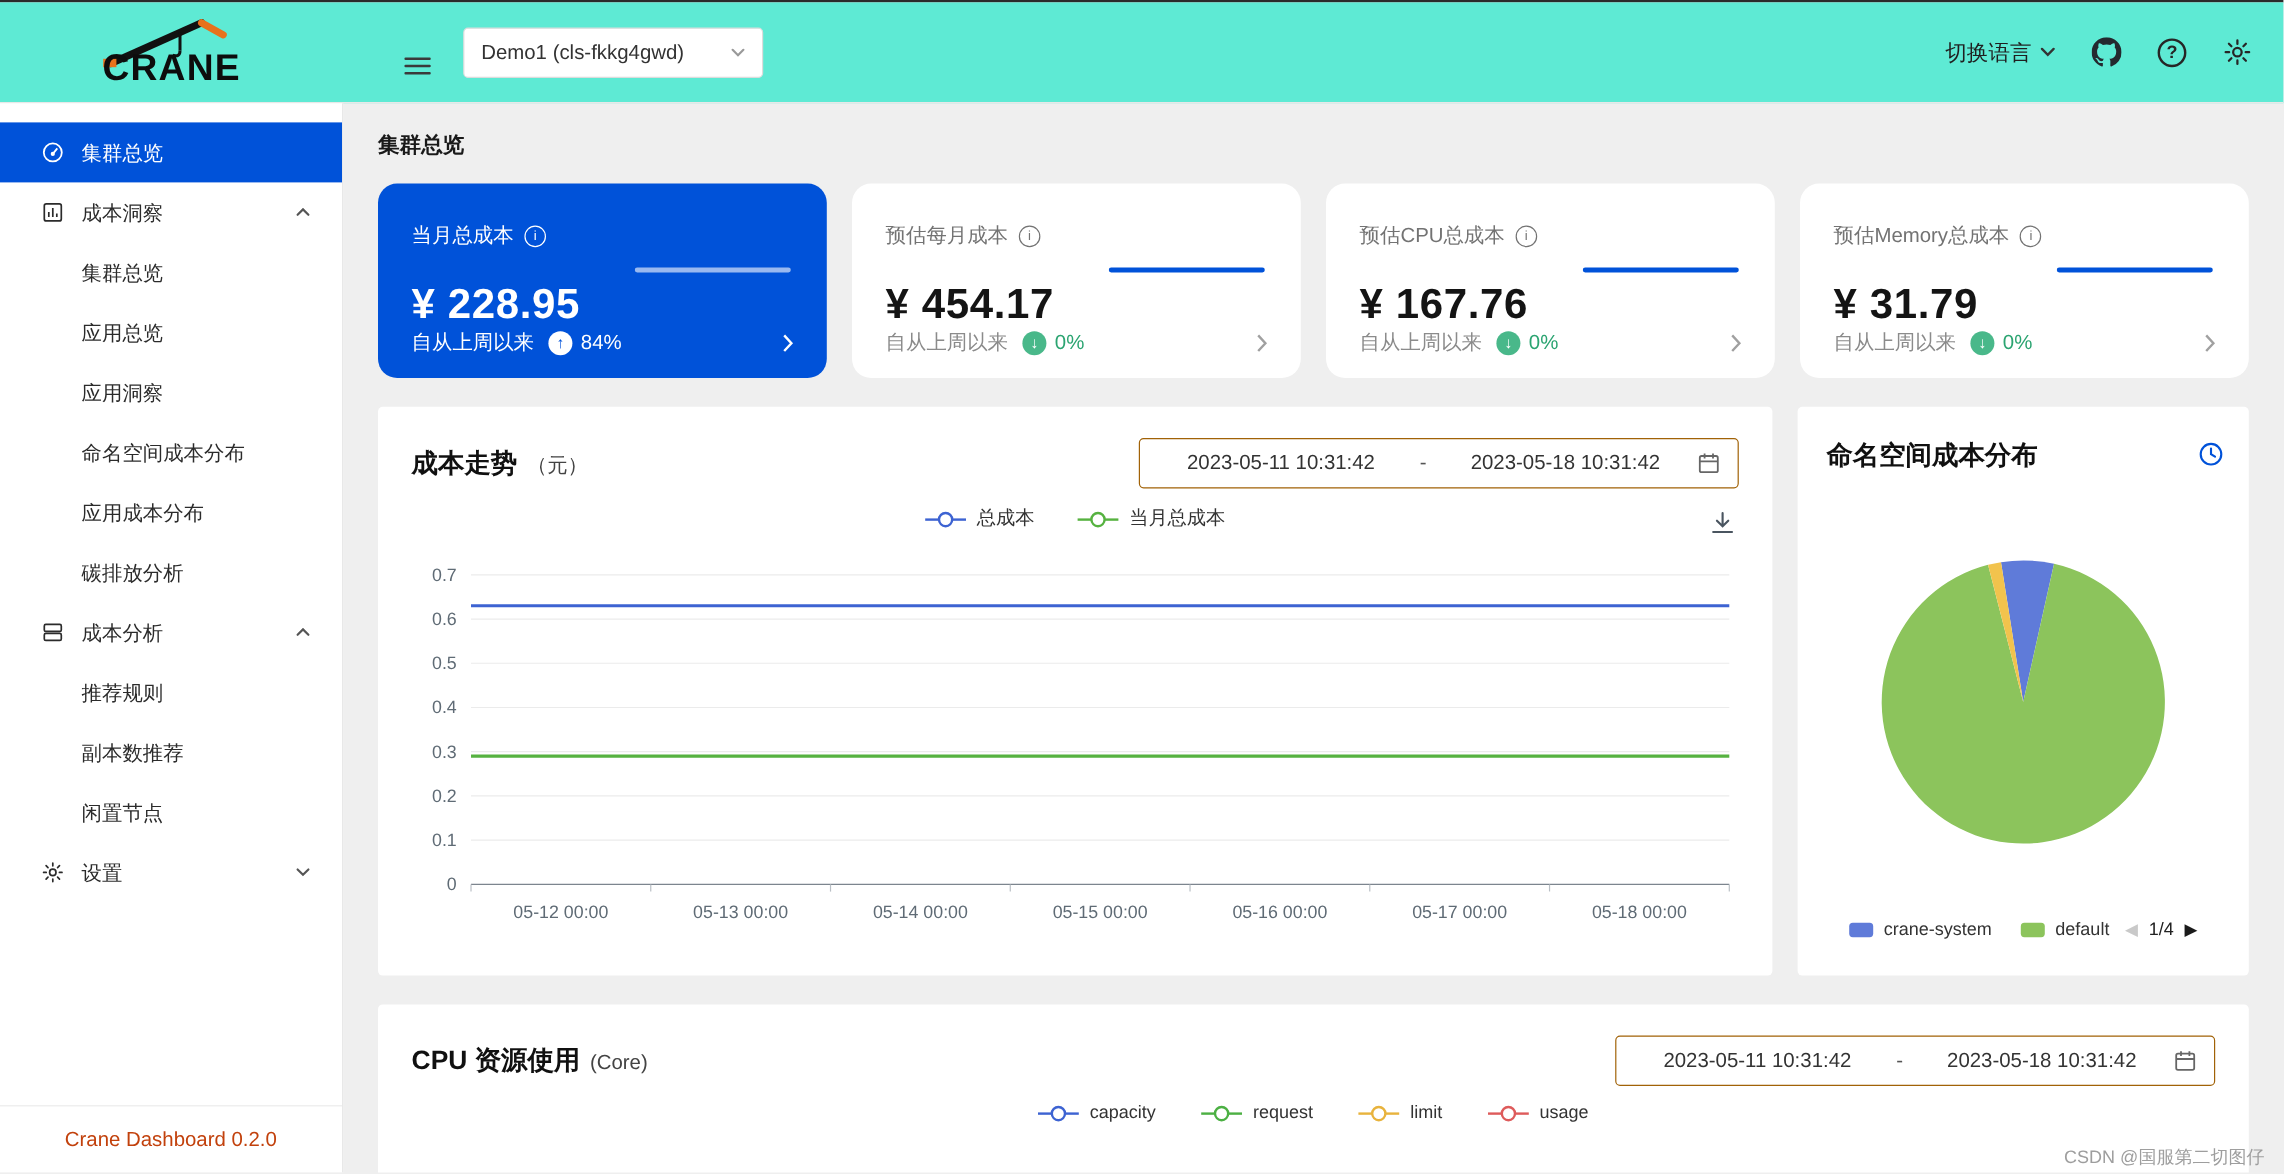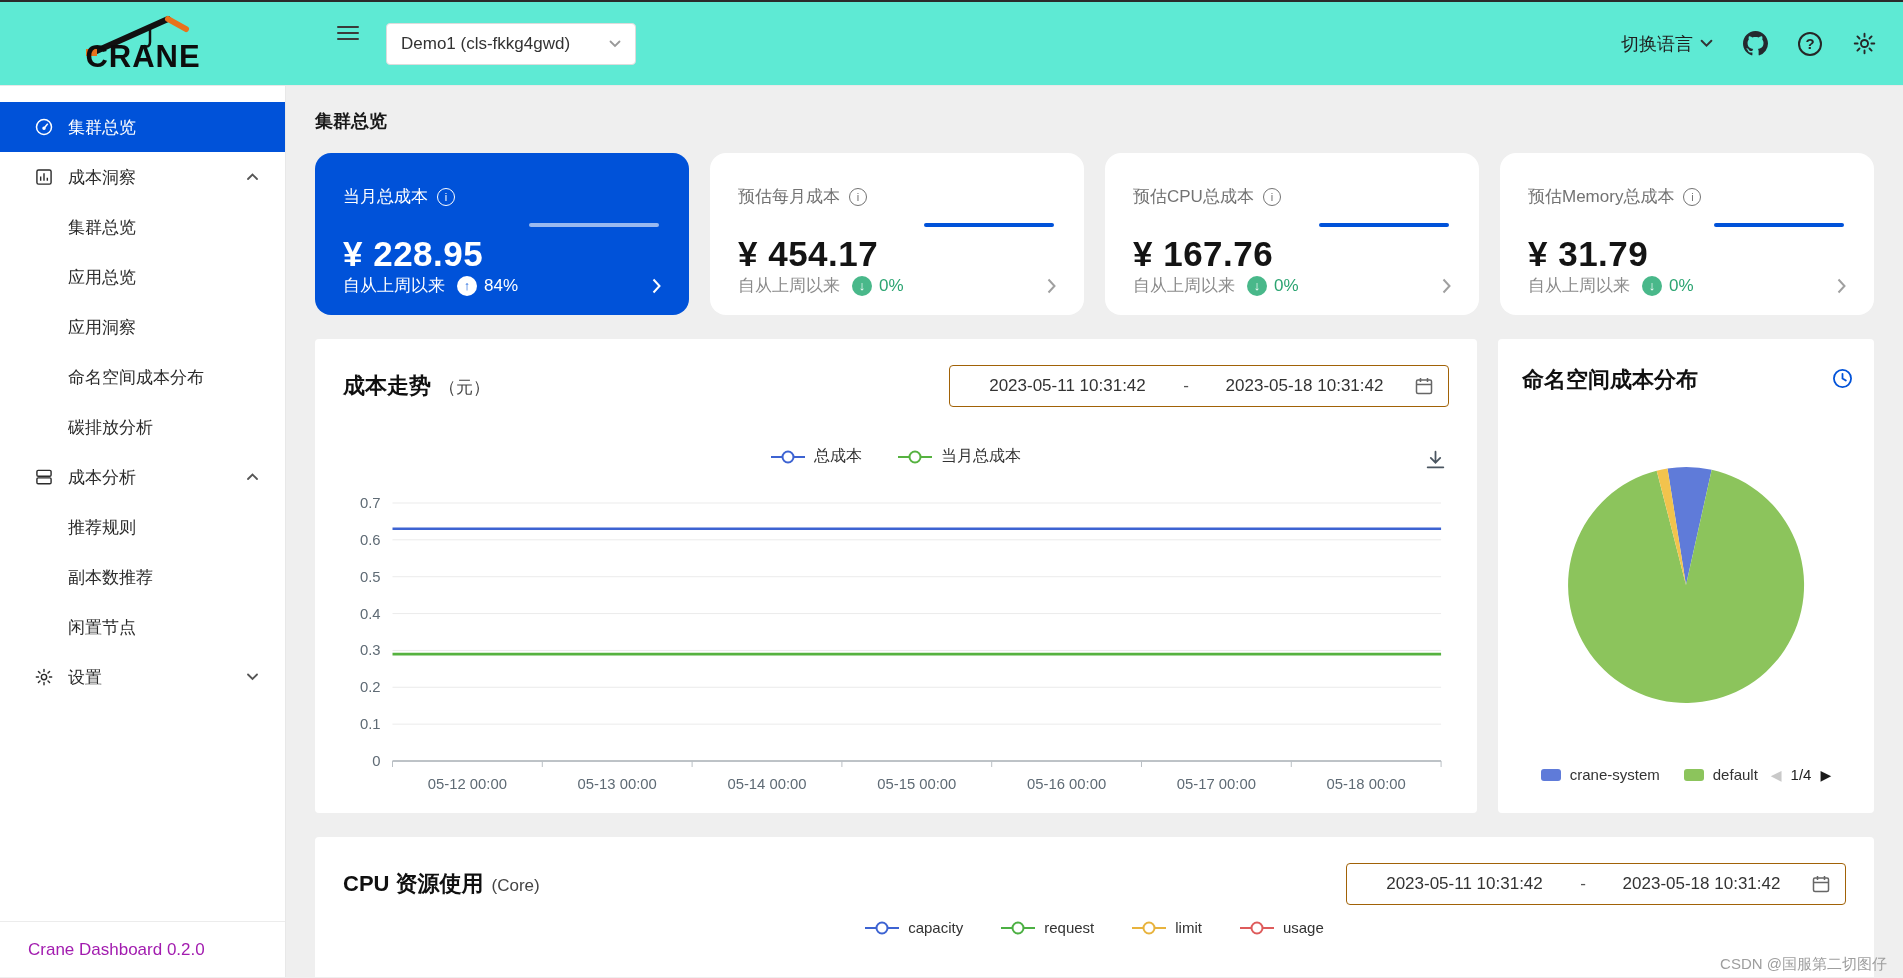--- a/index.html
+++ b/index.html
@@ -5,38 +5,38 @@
 *{margin:0;padding:0;box-sizing:border-box}
 html,body{width:1903px;height:978px;overflow:hidden}
 body{font-family:"Liberation Sans","DejaVu Sans",sans-serif;background:#efefef;color:#1c1c1c;position:relative}
 .topline{height:2px;background:#2b2b2b}
 
 .header{height:84px;background:#5eead4;border-bottom:1px solid #e8e8e8;display:flex;align-items:center}
 .logo-wrap{width:286px;display:flex;justify-content:center;align-items:center}
 .logo{position:relative;width:150px;height:66px;cursor:pointer}
 .logo svg{position:absolute;top:0;left:12px}
 .logo-text{position:absolute;bottom:2px;left:0;width:100%;text-align:center;font-size:31px;font-weight:900;letter-spacing:1px;color:#0d0d0d}
-.header-mid{display:flex;align-items:flex-start;margin-left:50px;gap:26px}
+.header-mid{display:flex;align-items:flex-end;margin-left:50px;gap:26px}
 .hamburger{display:flex;cursor:pointer}
 .cluster-select{min-width:250px;height:42px;border:1px solid #dcdcdc;border-radius:4px;background:#fff;display:flex;align-items:center;justify-content:space-between;gap:14px;padding:0 14px;font-size:17px;color:#333;cursor:pointer}
 .cluster-select .chev{color:#999;display:flex}
 .header-right{margin-left:auto;display:flex;align-items:center;gap:30px;padding-right:26px}
 .lang{display:flex;align-items:center;gap:7px;font-size:18px;color:#1f1f1f;cursor:pointer}
 .icon-btn{display:flex;color:#262626;cursor:pointer}
 .help-circle{width:24px;height:24px;border:2px solid #262626;border-radius:50%;display:flex;align-items:center;justify-content:center;font-size:15px;font-weight:700;color:#262626;cursor:pointer}
 
 .app-body{display:flex;height:891px}
 .sidebar{width:286px;background:#fff;border-right:1px solid #e8e8e8;display:flex;flex-direction:column}
 .menu{flex:1;padding-top:16px;overflow:hidden}
 .menu-item{height:50px;display:flex;align-items:center;font-size:17px;color:#2b2b2b;cursor:pointer;position:relative}
 .menu-item .mi-icon{width:20px;margin-left:34px;margin-right:14px;display:flex}
 .menu-item .chev{position:absolute;right:26px;color:#555;display:flex}
 .menu-item.active{background:#0052d9;color:#fff}
 .menu-item.sub{padding-left:68px}
-.sidebar-footer{height:56px;border-top:1px solid #ececec;display:flex;align-items:center;padding-left:28px;color:#a21caf;font-size:17px}
+.sidebar-footer{height:56px;border-top:1px solid #ececec;display:flex;align-items:center;padding-left:54px;color:#c2410c;font-size:17px}
 
 .main{flex:1;padding:16px 29px 0;overflow:hidden}
 .page-title{font-size:18px;font-weight:700;color:#1a1a1a;margin:8px 0 21px;line-height:22px}
 .cards{display:grid;grid-template-columns:repeat(4,1fr);gap:21px}
 .stat-card{background:#fff;border-radius:16px;height:162px;padding:32px 28px 24px;position:relative;display:flex;flex-direction:column;cursor:pointer}
 .stat-card.highlight{background:#0052d9}
 .stat-top{display:flex;align-items:center;gap:9px;font-size:17px;color:#737373}
 .highlight .stat-top{color:#fff}
 .info-icon{width:18px;height:18px;border:1.4px solid currentColor;border-radius:50%;font-size:11px;display:inline-flex;align-items:center;justify-content:center}
 .spark{position:absolute;top:70px;right:30px;width:130px;height:4px;border-radius:2px;background:#0052d9}
@@ -56,21 +56,21 @@
 .mid-row{display:grid;grid-template-columns:1fr 376px;gap:21px;margin-top:24px}
 .panel{background:#fff;border-radius:4px}
 .panel-head{display:flex;align-items:center;justify-content:space-between}
 .panel-title{font-size:22px;font-weight:700;color:#101010}
 .panel-unit{font-size:17px;color:#444;font-weight:400;margin-left:8px}
 .date-range{width:500px;height:42px;border:1px solid #a16207;border-radius:4px;background:#fff;display:flex;align-items:center;padding:0 14px;font-size:17px;color:#333;cursor:pointer}
 .date-range .dval{flex:1;text-align:center}
 .date-range .sep{width:30px;text-align:center;color:#555}
 .date-range .cal{margin-left:6px;display:flex}
 .trend-card{height:474px;padding:26px 28px;position:relative}
-.trend-legend{margin-top:39px;display:flex;justify-content:center;align-items:center;gap:36px;position:relative}
+.trend-legend{margin-top:15px;display:flex;justify-content:center;align-items:center;gap:36px;position:relative}
 .legend-item{display:flex;align-items:center;gap:9px;font-size:16px;color:#333;cursor:pointer}
 .lmarker{position:relative;width:34px;height:14px;display:inline-block}
 .lmarker::before{content:"";position:absolute;left:0;right:0;top:6px;height:2.5px;background:var(--c,#888)}
 .lmarker::after{content:"";position:absolute;left:50%;top:50%;transform:translate(-50%,-50%);width:9px;height:9px;border:2.5px solid var(--c,#888);border-radius:50%;background:#fff}
 .download-btn{position:absolute;right:2px;top:2px;color:#4a5560;cursor:pointer;display:flex}
 .line-chart-svg{margin-top:22px;width:100%;height:330px;display:block}
 .pie-card{height:474px;padding:26px 24px;position:relative;display:flex;flex-direction:column}
 .clock-btn{position:absolute;top:28px;right:20px;color:#0052d9;cursor:pointer;display:flex}
 .pie-svg{margin-top:28px;width:100%;height:292px;display:block}
 .pie-legend{margin-top:auto;margin-bottom:4px;display:flex;align-items:center;justify-content:center;gap:9px;font-size:15px;color:#333}
@@ -174,20 +174,23 @@
       <div class="menu-item sub">
           <span>应用总览</span>
         </div>
       <div class="menu-item sub">
           <span>应用洞察</span>
         </div>
       <div class="menu-item sub">
           <span>命名空间成本分布</span>
         </div>
       <div class="menu-item sub">
+          <span>应用成本分布</span>
+        </div>
+      <div class="menu-item sub">
           <span>碳排放分析</span>
         </div>
 
       <div class="menu-item">
         <span class="mi-icon">
           <svg width="20" height="20" viewBox="0 0 24 24" fill="none" stroke="currentColor" stroke-width="1.7">
               <rect x="3.5" y="4" width="17" height="7" rx="1.5"></rect>
               <rect x="3.5" y="13" width="17" height="7" rx="1.5"></rect>
             </svg>
         </span>

